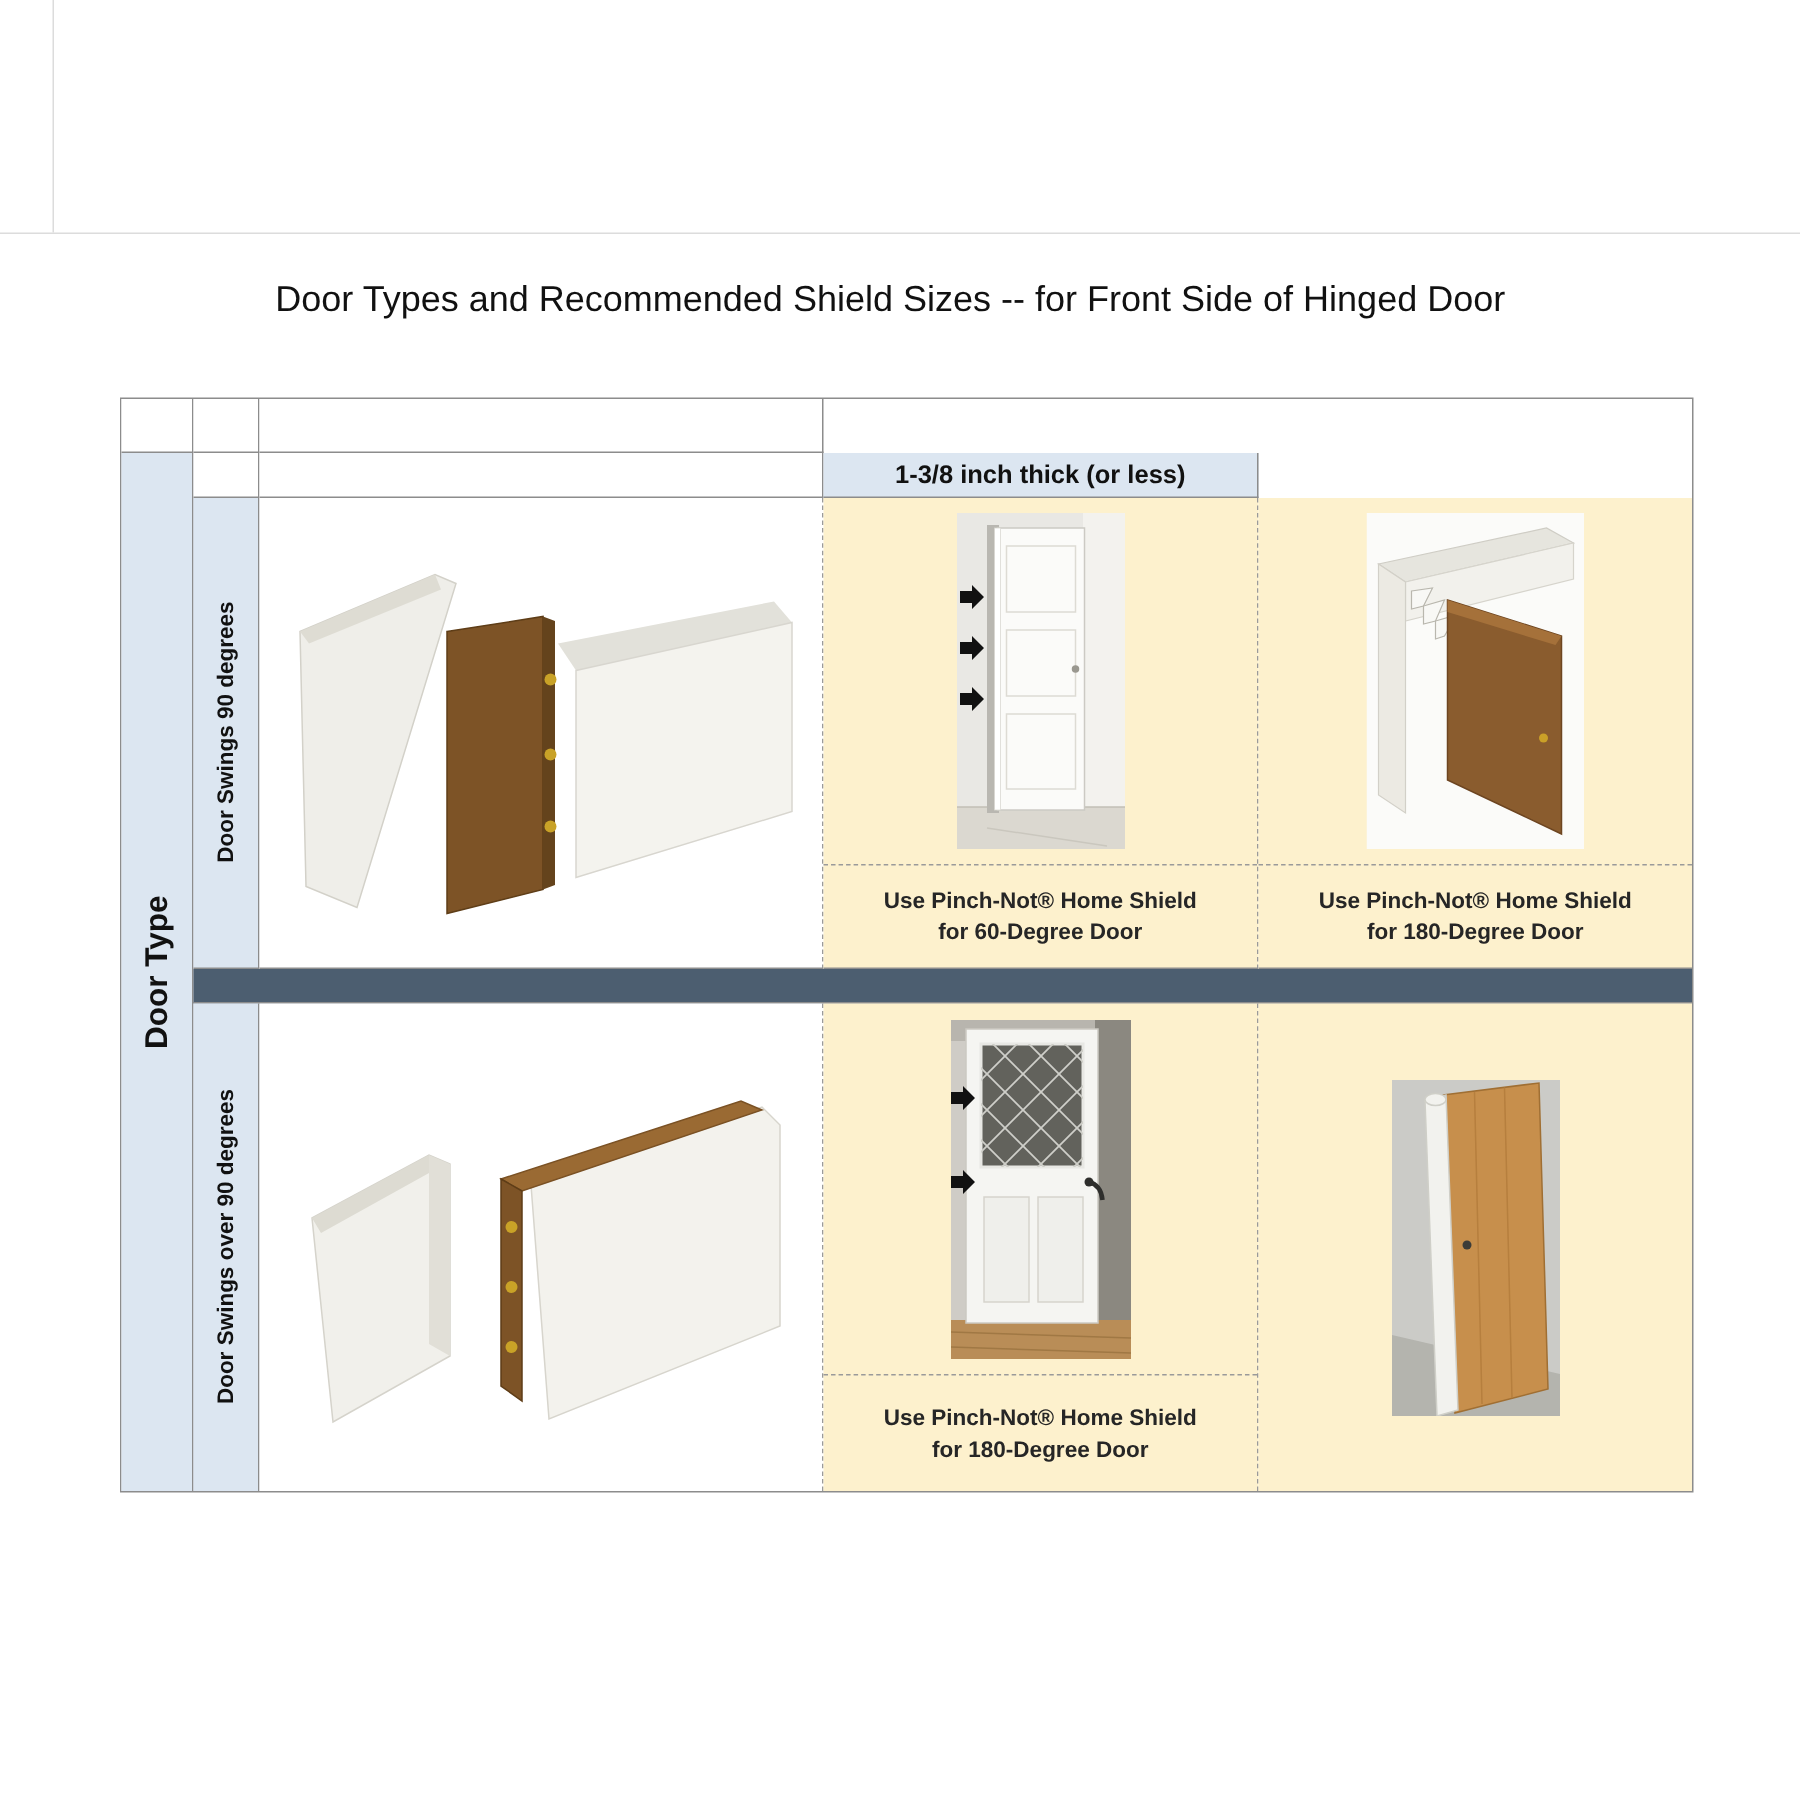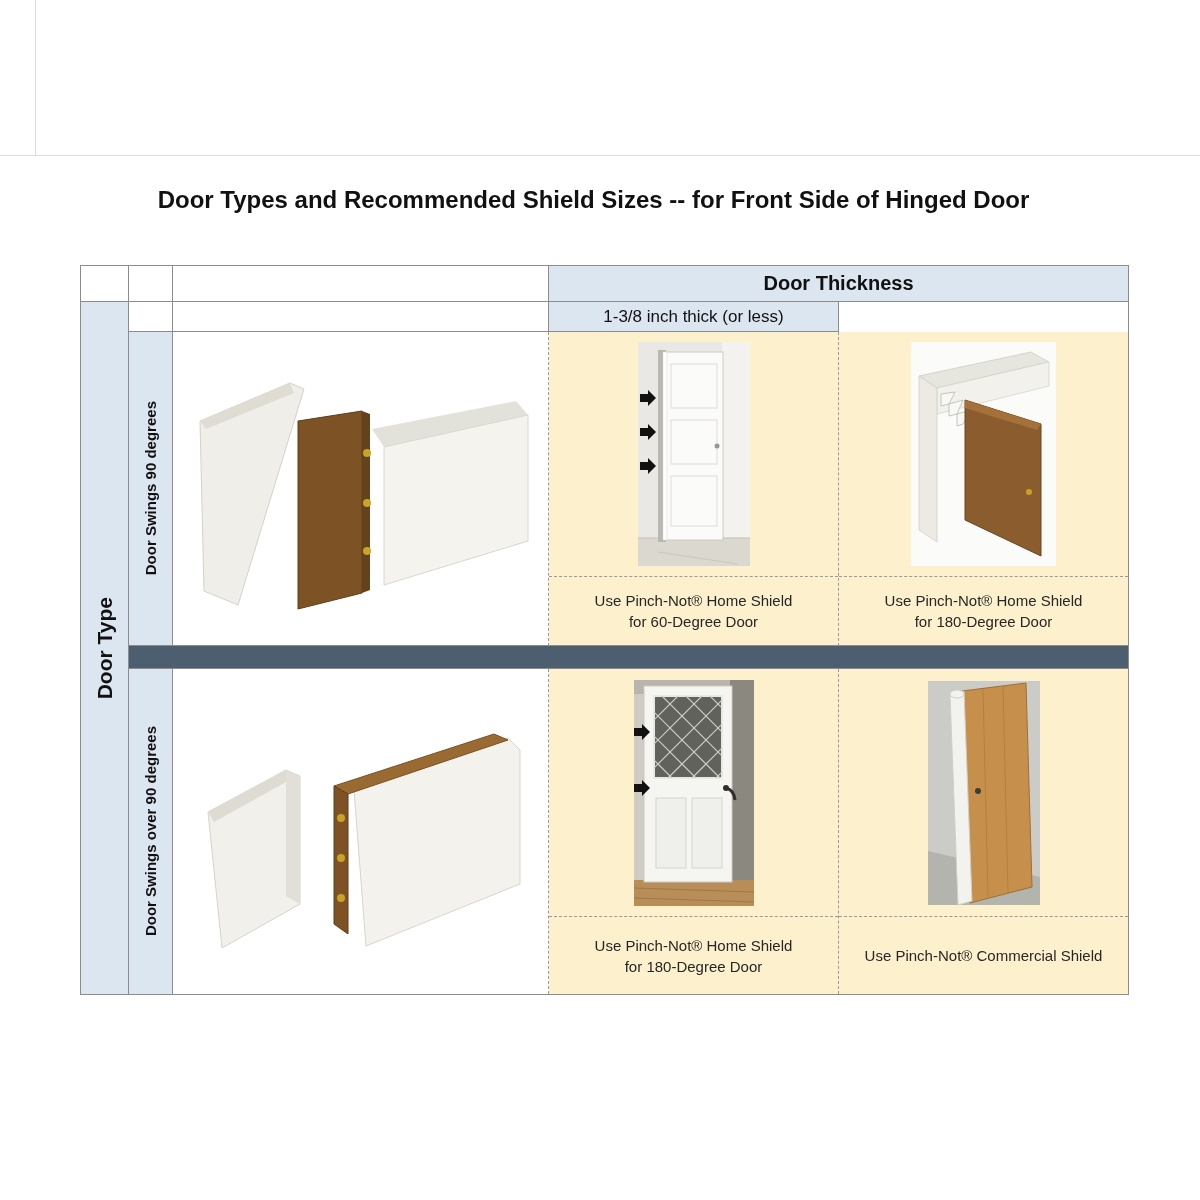--- a/index.html
+++ b/index.html
@@ -3,78 +3,75 @@
 <meta charset="utf-8">
 <style>
   * { margin:0; padding:0; box-sizing:border-box; }
   html,body { width:1200px; height:1200px; background:#ffffff; font-family:"Liberation Sans", sans-serif; }
   body { position:relative; overflow:hidden; }
 
   .page-rule-h { position:absolute; top:155px; left:0; width:1200px; height:1px; background:#dcdcdc; }
   .page-rule-v { position:absolute; top:0; left:35px; width:1px; height:155px; background:#dcdcdc; }
 
   .title { position:absolute; top:186px; left:0; width:1187px; text-align:center;
-           font-size:24px; font-weight:700; color:#111; }
+           font-size:24px; font-weight:400; color:#111; }
 
   .door-table { position:absolute; left:80px; top:265px; display:grid;
     grid-template-columns:48px 44px 376px 290px 289px;
     grid-template-rows:36px 30px 314px 23px 325px;
     border:1px solid #8c8c8c; background:#ffffff; }
 
   .cell { border-right:1px solid #8c8c8c; border-bottom:1px solid #8c8c8c; background:#ffffff; }
   .no-br { border-right:none !important; }
   .no-bb { border-bottom:none !important; }
   .dashed-r { border-right:1px dashed #9a9a9a !important; }
   .blue { background:#dce6f1; }
   .cream { background:#fdf1cd; }
 
   .a-blank1{grid-area:1/1/2/2;} .a-blank2{grid-area:1/2/2/3;} .a-blank3{grid-area:1/3/2/4;}
   .a-thick {grid-area:1/4/2/6; display:flex; align-items:center; justify-content:center;
             font-size:20px; font-weight:700; color:#111;}
   .a-doortype{grid-area:2/1/6/2; display:flex; align-items:center; justify-content:center;}
   .a-blank4{grid-area:2/2/3/3;} .a-blank5{grid-area:2/3/3/4;}
   .a-sub1{grid-area:2/4/3/5;} .a-sub2{grid-area:2/5/3/6;}
   .subheader{display:flex; align-items:center; justify-content:center;
-             font-size:17px; font-weight:400; color:#111;}
+             font-size:17px; font-weight:700; color:#111;}
   .a-swing1{grid-area:3/2/4/3;} .a-render1{grid-area:3/3/4/4;}
   .a-cream1{grid-area:3/4/4/5;} .a-cream2{grid-area:3/5/4/6;}
   .a-sep{grid-area:4/2/5/6; background:#4c5e70;}
   .a-swing2{grid-area:5/2/6/3;} .a-render2{grid-area:5/3/6/4;}
   .a-cream3{grid-area:5/4/6/5;} .a-cream4{grid-area:5/5/6/6;}
 
   .swing-cell{display:flex; align-items:center; justify-content:center;}
   .render-cell{display:flex; align-items:center; justify-content:center;}
   .vtext{writing-mode:vertical-rl; transform:rotate(180deg); font-weight:700;
          font-size:15px; color:#111; white-space:nowrap;}
   .vtext-big{font-size:21px;}
 
   .cream-cell{display:flex; flex-direction:column;}
   .photo-area{flex:1; display:flex; align-items:center; justify-content:center;}
   .caption{border-top:1px dashed #9a9a9a; display:flex; flex-direction:column;
            align-items:center; justify-content:center; text-align:center;
-           font-weight:400; font-size:15px; color:#262626; line-height:21px;}
+           font-weight:700; font-size:15px; color:#262626; line-height:21px;}
   .caption-r1{height:69px;} .caption-r2{height:78px;}
 </style>
 </head>
 <body>
 
 <div class="page-rule-v"></div>
 <div class="page-rule-h"></div>
 
 <h1 class="title">Door Types and Recommended Shield Sizes -- for Front Side of Hinged Door</h1>
 
 <div class="door-table">
 
   <div class="cell a-blank1"></div>
   <div class="cell a-blank2"></div>
   <div class="cell a-blank3"></div>
 
-  <div class="cell blue a-thick no-br">
-    <span>Door Thickness</span>
-  </div>
 
   <div class="cell blue a-doortype no-bb">
     <span class="vtext vtext-big">Door Type</span>
   </div>
 
   <div class="cell a-blank4"></div>
   <div class="cell a-blank5"></div>
   <div class="cell blue subheader a-sub1">
     <span>1-3/8 inch thick (or less)</span>
   </div>
@@ -238,19 +235,15 @@
           <line x1="55" y1="8" x2="60" y2="216" stroke="#b67f3e" stroke-width="1"></line>
           <line x1="75" y1="5" x2="80" y2="212" stroke="#b67f3e" stroke-width="1"></line>
           <circle cx="50" cy="110" r="3" fill="#3c3c38"></circle>
         </g>
         <g>
           <polygon points="22,14 36,10 44,220 30,224" fill="#f2f2ee" stroke="#cfcfc8" stroke-width="1"></polygon>
           <ellipse cx="29" cy="13" rx="7" ry="4" fill="#f2f2ee" stroke="#cfcfc8" stroke-width="1"></ellipse>
         </g>
       </svg>
     </div>
-    <div class="caption caption-r2">
-      <span>Use Pinch-Not® Commercial Shield</span>
-      <span></span>
-    </div>
   </div>
 
 </div>
 
 </body></html>

